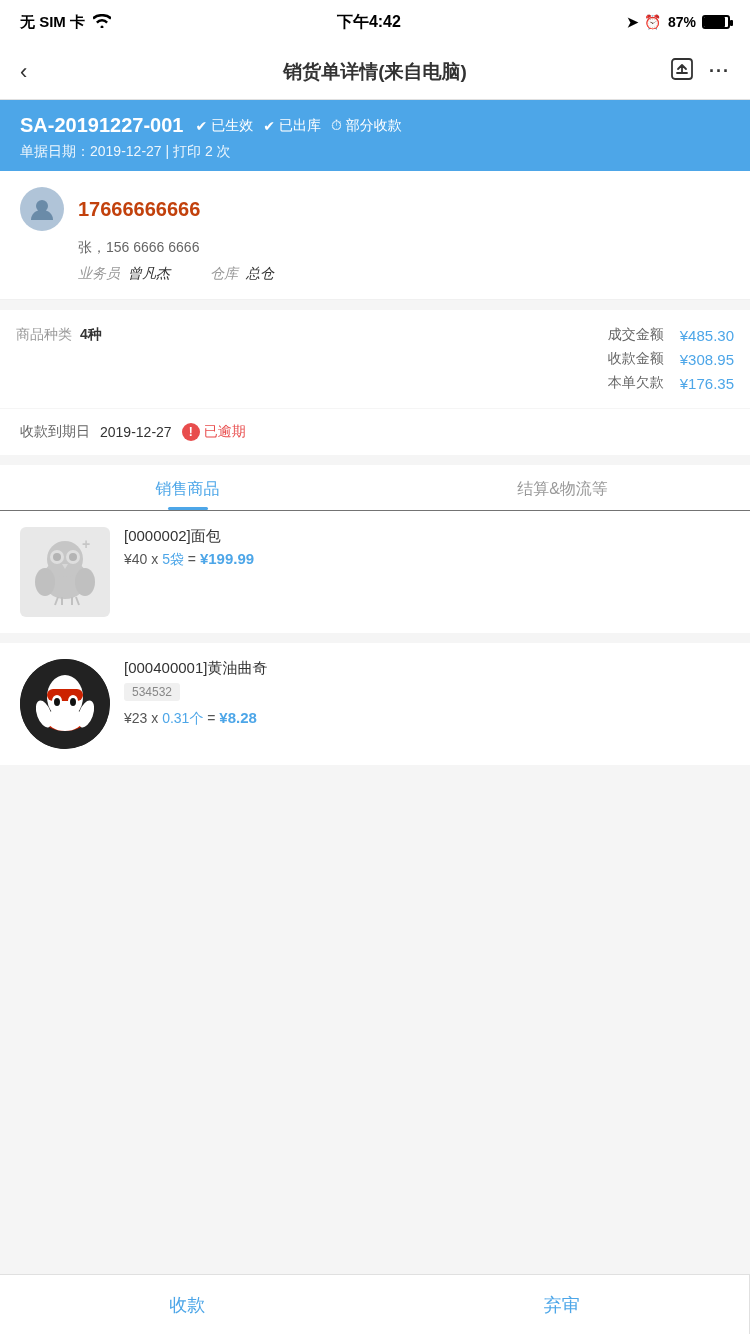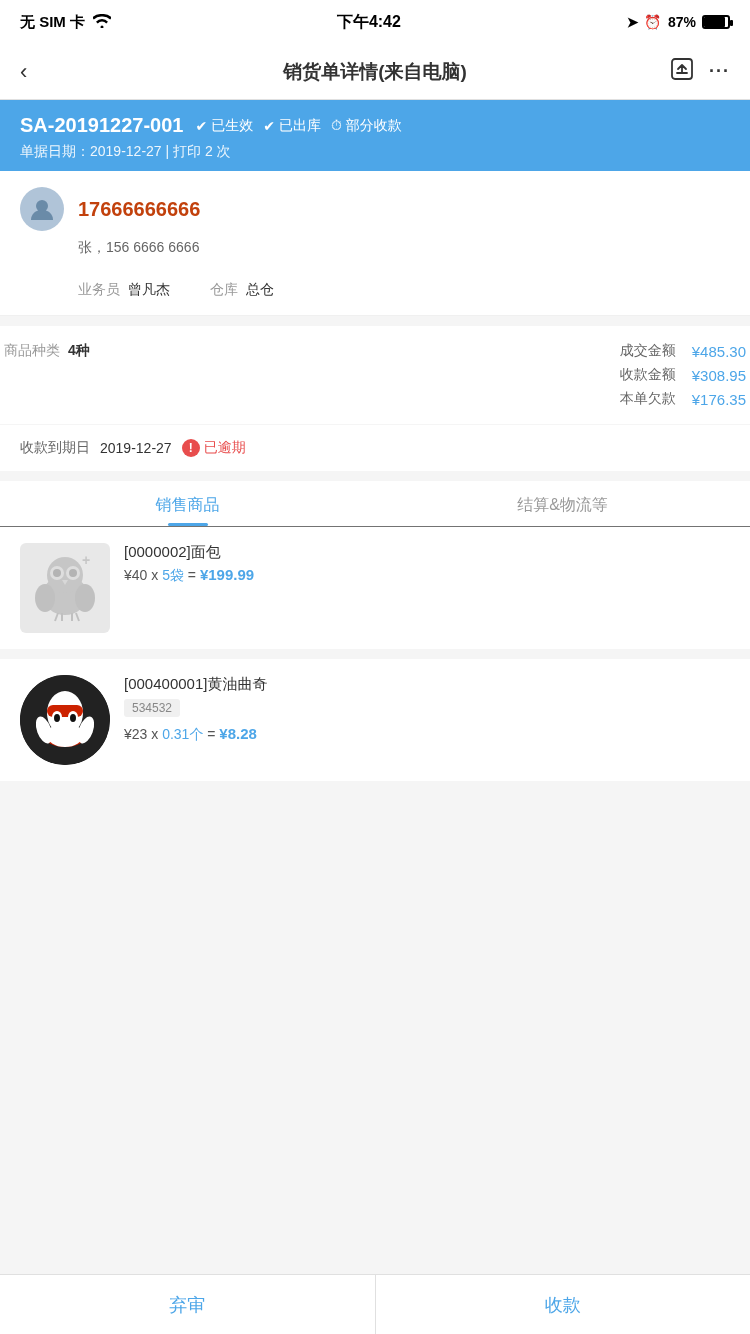--- a/index.html
+++ b/index.html
@@ -155,30 +155,31 @@
       font-size: 14px;
       color: #666;
       margin-left: 58px;
     }
     .customer-meta {
       display: flex;
       gap: 40px;
       margin-left: 58px;
       font-size: 14px;
       color: #666;
-      margin-top: 20px;
+      margin-top: 4px;
+      font-style: italic;
     }
     .meta-item { display: flex; gap: 8px; }
     .meta-label { color: #999; }
     .meta-value { color: #333; }
 
     
     .summary-section {
       background: #fff;
-      padding: 16px 4px;
+      padding: 16px 16px;
       margin-top: 10px;
       display: flex;
       justify-content: space-between;
       align-items: flex-start;
     }
     .summary-left { font-size: 14px; color: #666; }
     .summary-count { display: flex; gap: 8px; align-items: center; }
     .count-label { color: #999; font-size: 14px; }
     .count-value { color: #333; font-size: 14px; font-weight: 600; }
     .summary-right {
@@ -546,19 +547,19 @@
         <span class="pricing-highlight"><span>0.31</span><span>个</span></span>
         <span> = </span>
         <span class="pricing-total">¥8.28</span>
       </div>
     </div>
   </div>
 
 </div>
 
 <div class="bottom-actions">
+  <div class="bottom-btn btn-confirm">
+    <span>收款</span>
+  </div>
   <div class="bottom-btn btn-cancel">
     <span>弃审</span>
   </div>
-  <div class="bottom-btn btn-confirm">
-    <span>收款</span>
-  </div>
 </div>
 
 </body></html>

